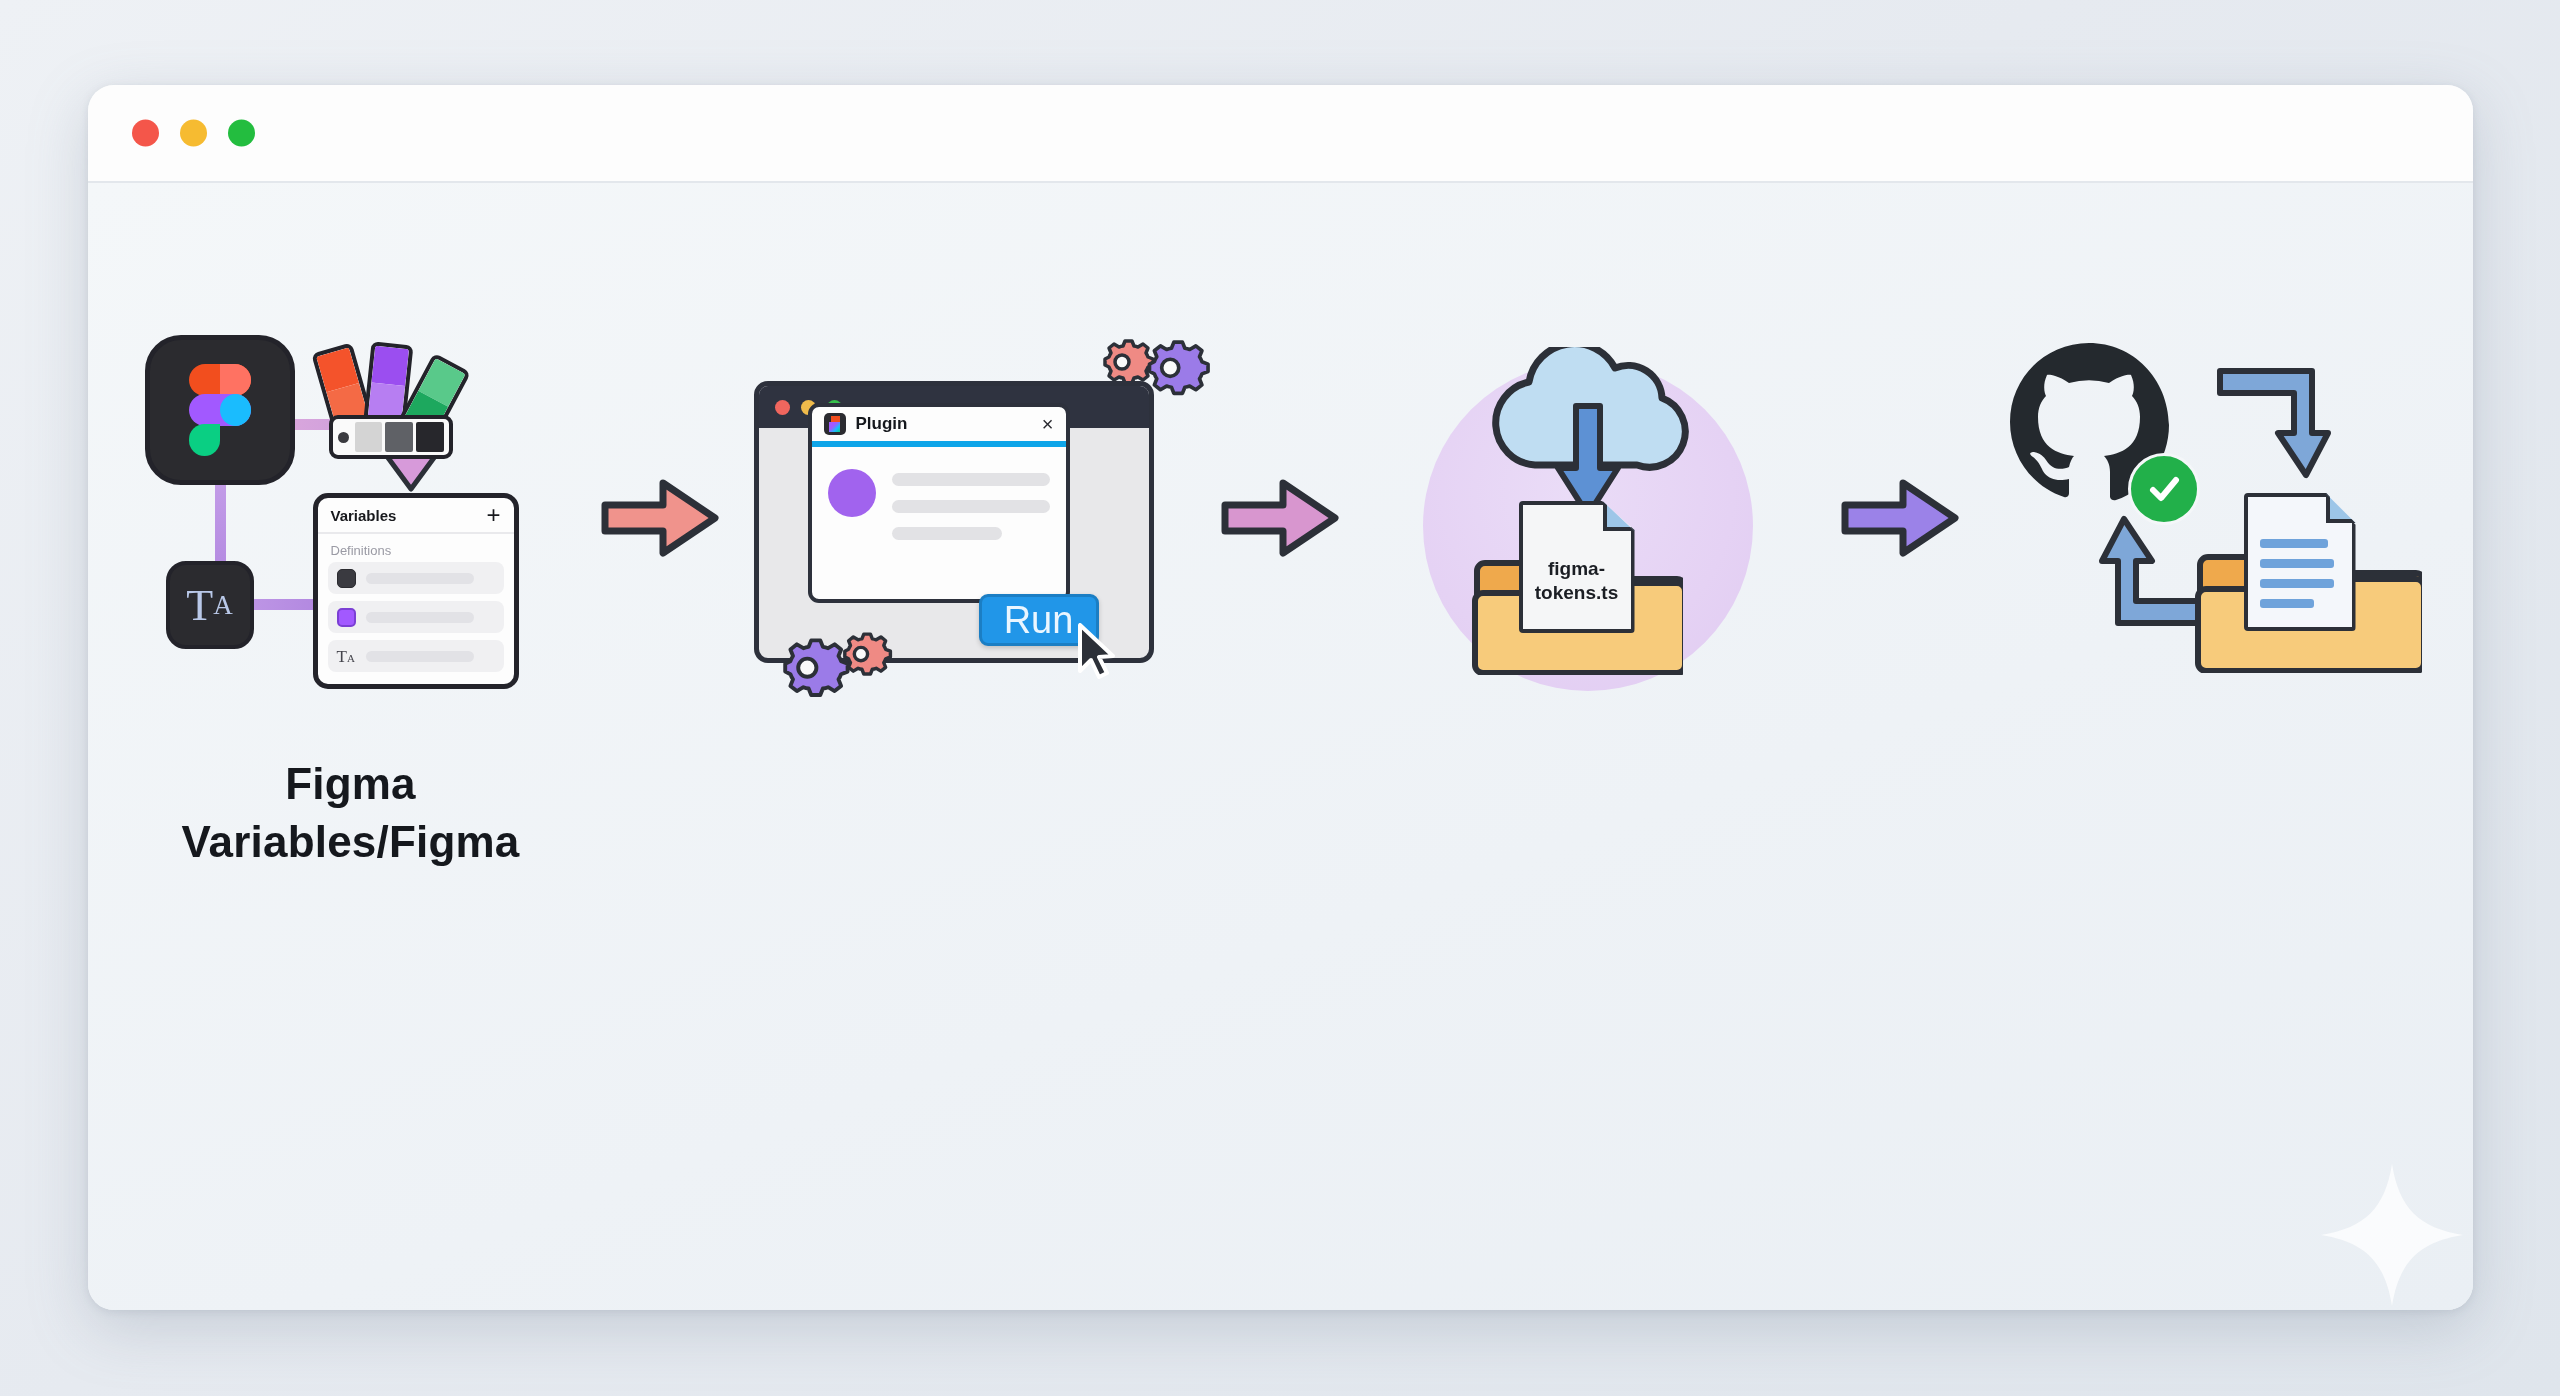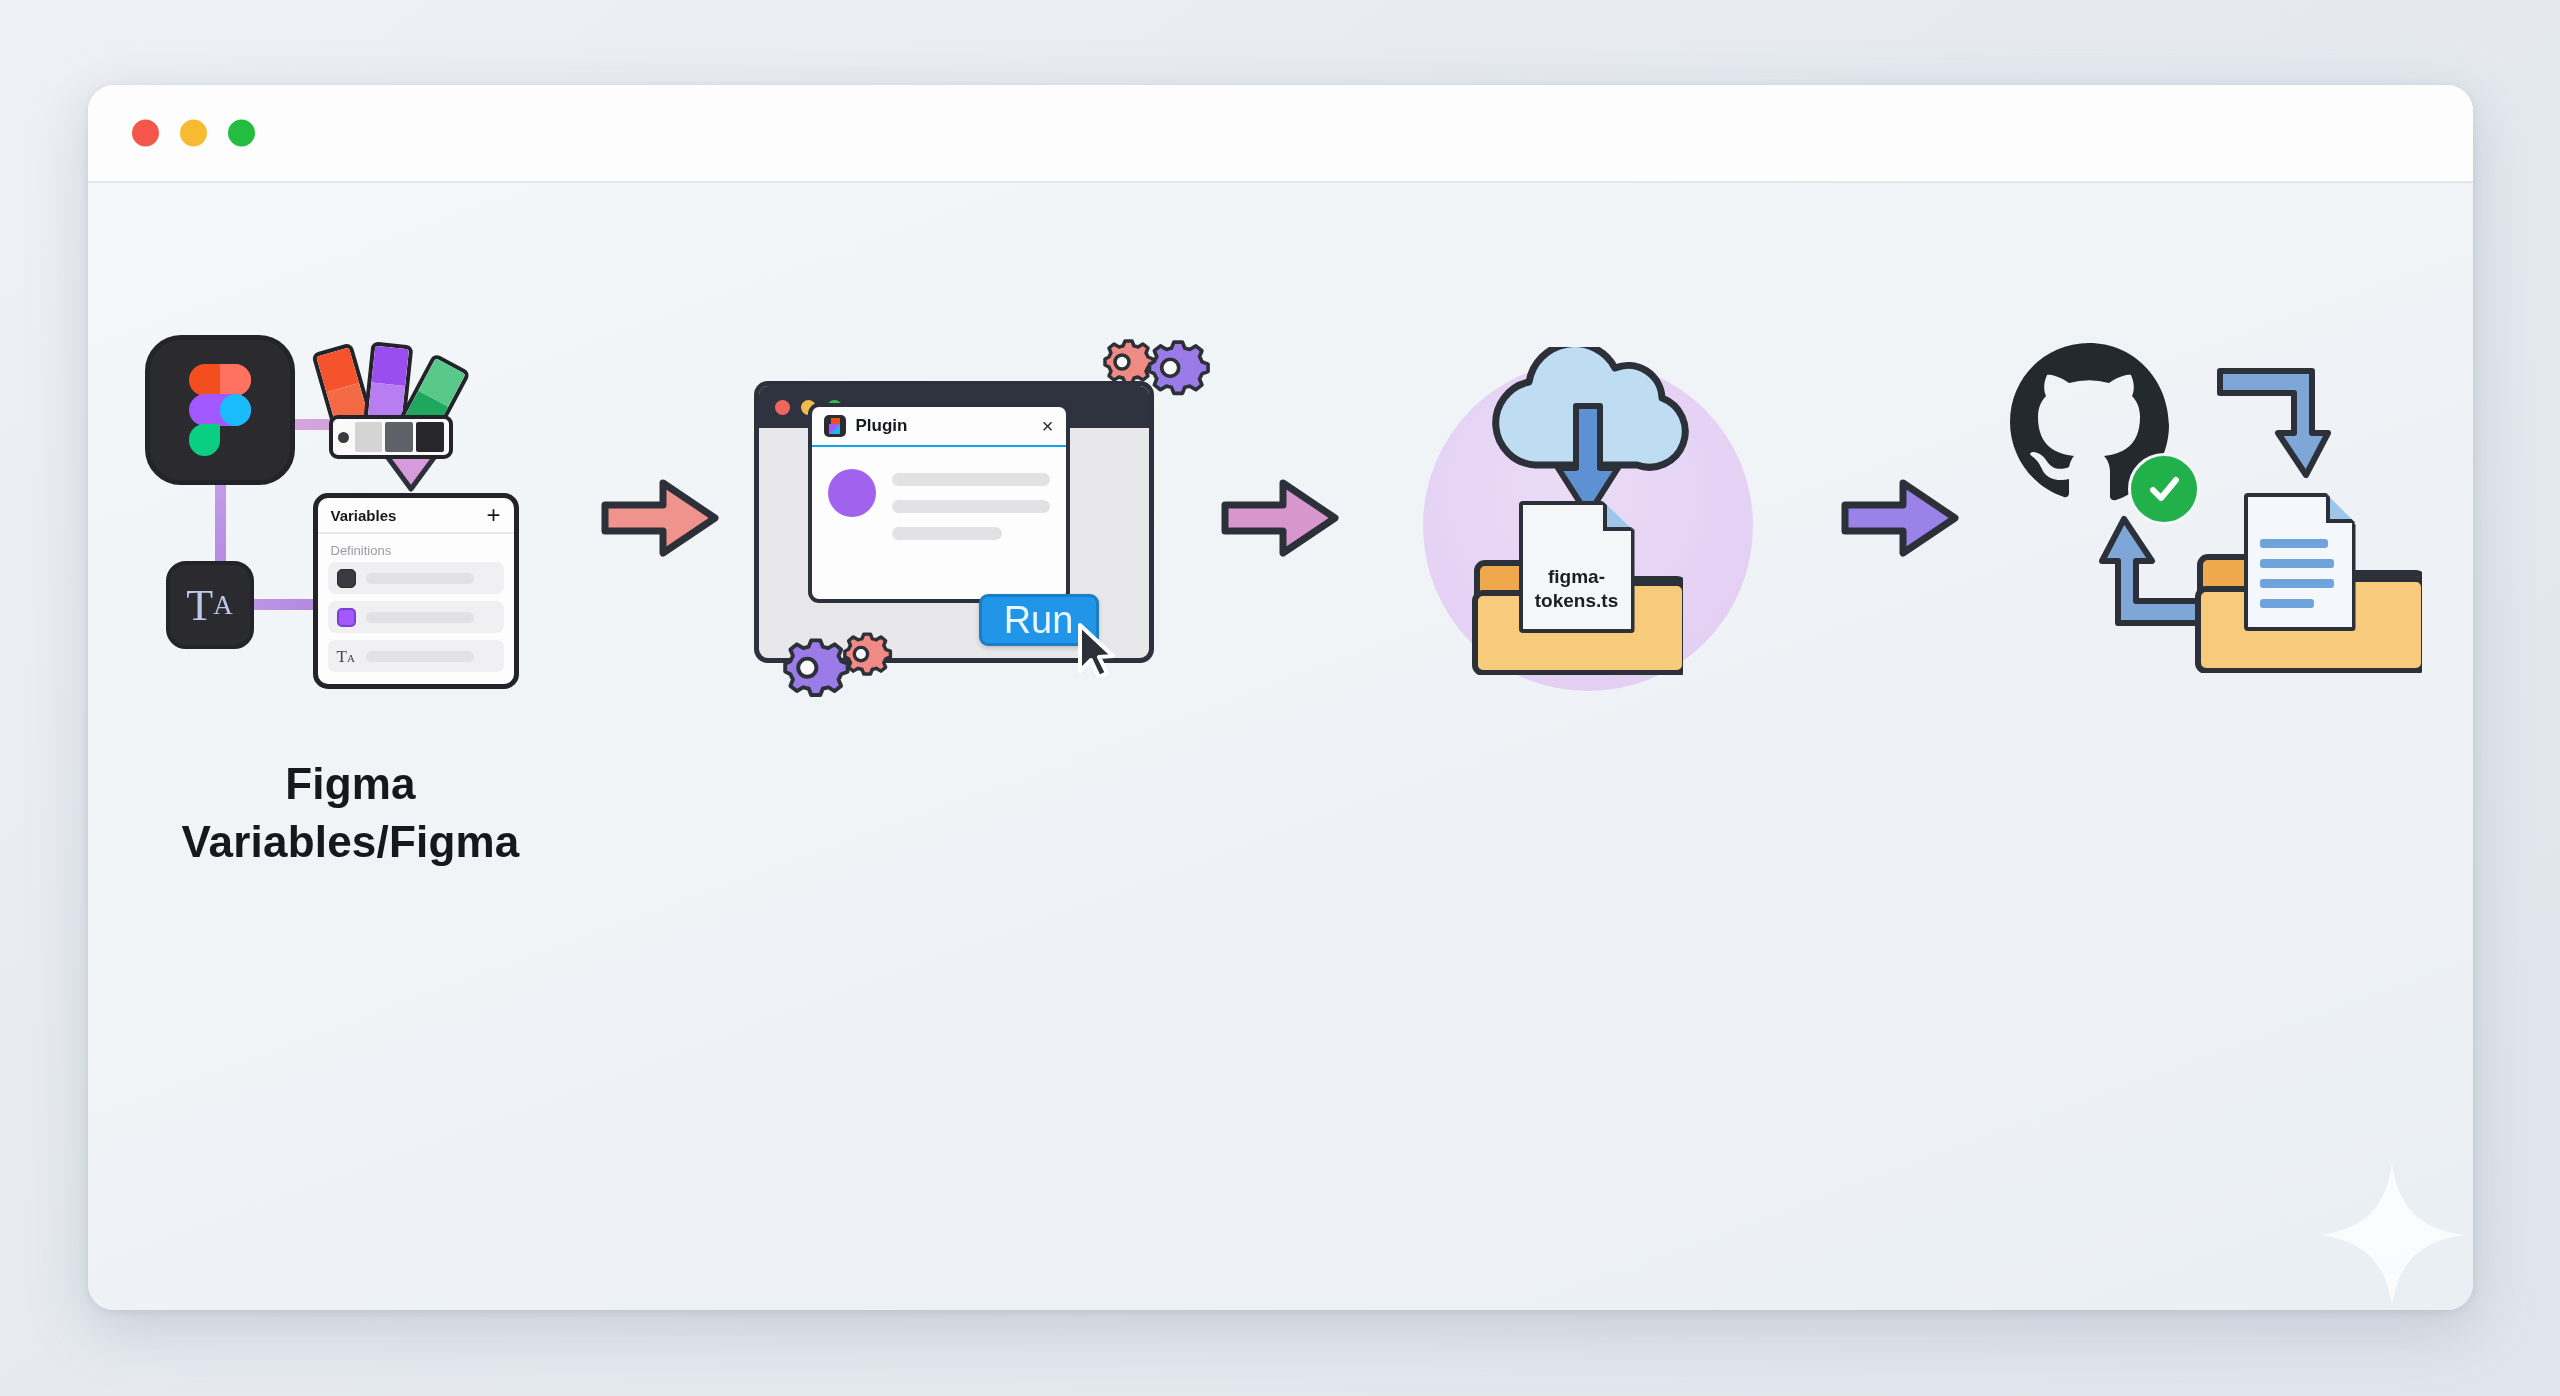--- a/index.html
+++ b/index.html
@@ -191,21 +191,21 @@
   .br-bar { height: 42px; background: #2f3340; display: flex; align-items: center; padding-left: 16px; gap: 11px; }
   .br-dot { width: 15px; height: 15px; border-radius: 50%; }
   .br-dot.r { background: #f0665e; } .br-dot.y { background: #f0bb4b; } .br-dot.g { background: #36c04b; }
 
   .plugin {
     position: absolute; left: 62px; top: 70px;
     width: 262px; height: 200px;
     background: #fdfdfd; border: 4px solid #2d313c; border-radius: 11px;
     overflow: hidden;
   }
-  .pg-head { height: 40px; display:flex; align-items:center; padding: 0 12px; gap: 10px; border-bottom: 2px solid #0ea5e9; }
+  .pg-head { height: 40px; display:flex; align-items:center; padding: 0 12px; gap: 10px; border-bottom: 6px solid #0ea5e9; }
   .pg-icon { width: 22px; height: 22px; border-radius: 5px; background: #2b2b30; position: relative; overflow:hidden; }
   .pg-icon::before { content:""; position:absolute; left:7px; top:3px; width:9px; height:7px; background:#f24e1e;}
   .pg-icon::after { content:""; position:absolute; left:5px; top:9px; width:11px; height:10px; background:linear-gradient(135deg,#a259ff 40%,#1abcfe 70%,#0acf83 100%); }
   .pg-title { font-size: 17px; font-weight: bold; color: #15181d; }
   .pg-close { margin-left: auto; font-size: 20px; color: #2a2a30; line-height:1; }
   .pg-body { padding: 22px 16px; display: flex; gap: 16px; }
   .pg-circle { width: 48px; height: 48px; border-radius: 50%; background: #a163ee; flex: none; }
   .pg-lines { flex: 1; padding-top: 4px; display: flex; flex-direction: column; gap: 14px; }
   .pg-line { height: 13px; background: #e2e2e5; border-radius: 7px; }
   .pg-line.w1 { width: 100%; } .pg-line.w2 { width: 100%; } .pg-line.w3 { width: 70%; }
@@ -242,21 +242,21 @@
     border: 4px solid #2c3038;
     border-radius: 4px;
     clip-path: polygon(0 0, 72% 0, 100% 22%, 100% 100%, 0 100%);
   }
   .file3 .fold {
     position: absolute; right: 0; top: 0; width: 32px; height: 30px;
     background: #9dc6e8; border-left: 4px solid #2c3038; border-bottom: 4px solid #2c3038;
     clip-path: polygon(0 0, 100% 100%, 0 100%);
   }
   .file3 .fname {
-    position: absolute; left: 0; right: 0; top: 64px;
+    position: absolute; left: 0; right: 0; top: 56px;
     text-align: center; font-size: 19px; font-weight: bold; color: #1b1e24;
     line-height: 1.25; white-space: pre-line;
   }
   .folder3 { position: absolute; left: 100px; top: 222px; width: 212px; height: 120px; }
 
   
   .s4 { position: relative; width: 470px; height: 370px; }
   .octo { position: absolute; left: 28px; top: 4px; width: 170px; height: 170px; }
   .check {
     position: absolute; left: 152px; top: 120px; width: 72px; height: 72px;

